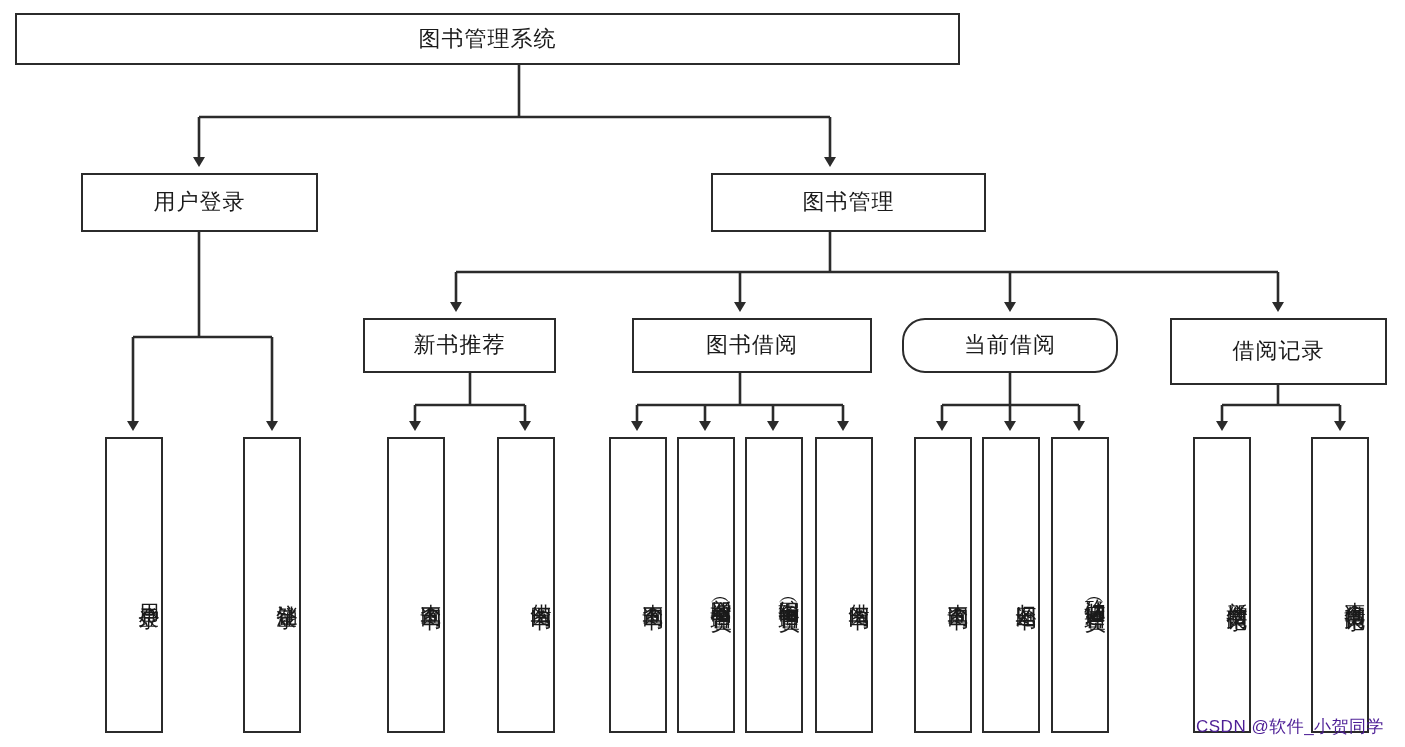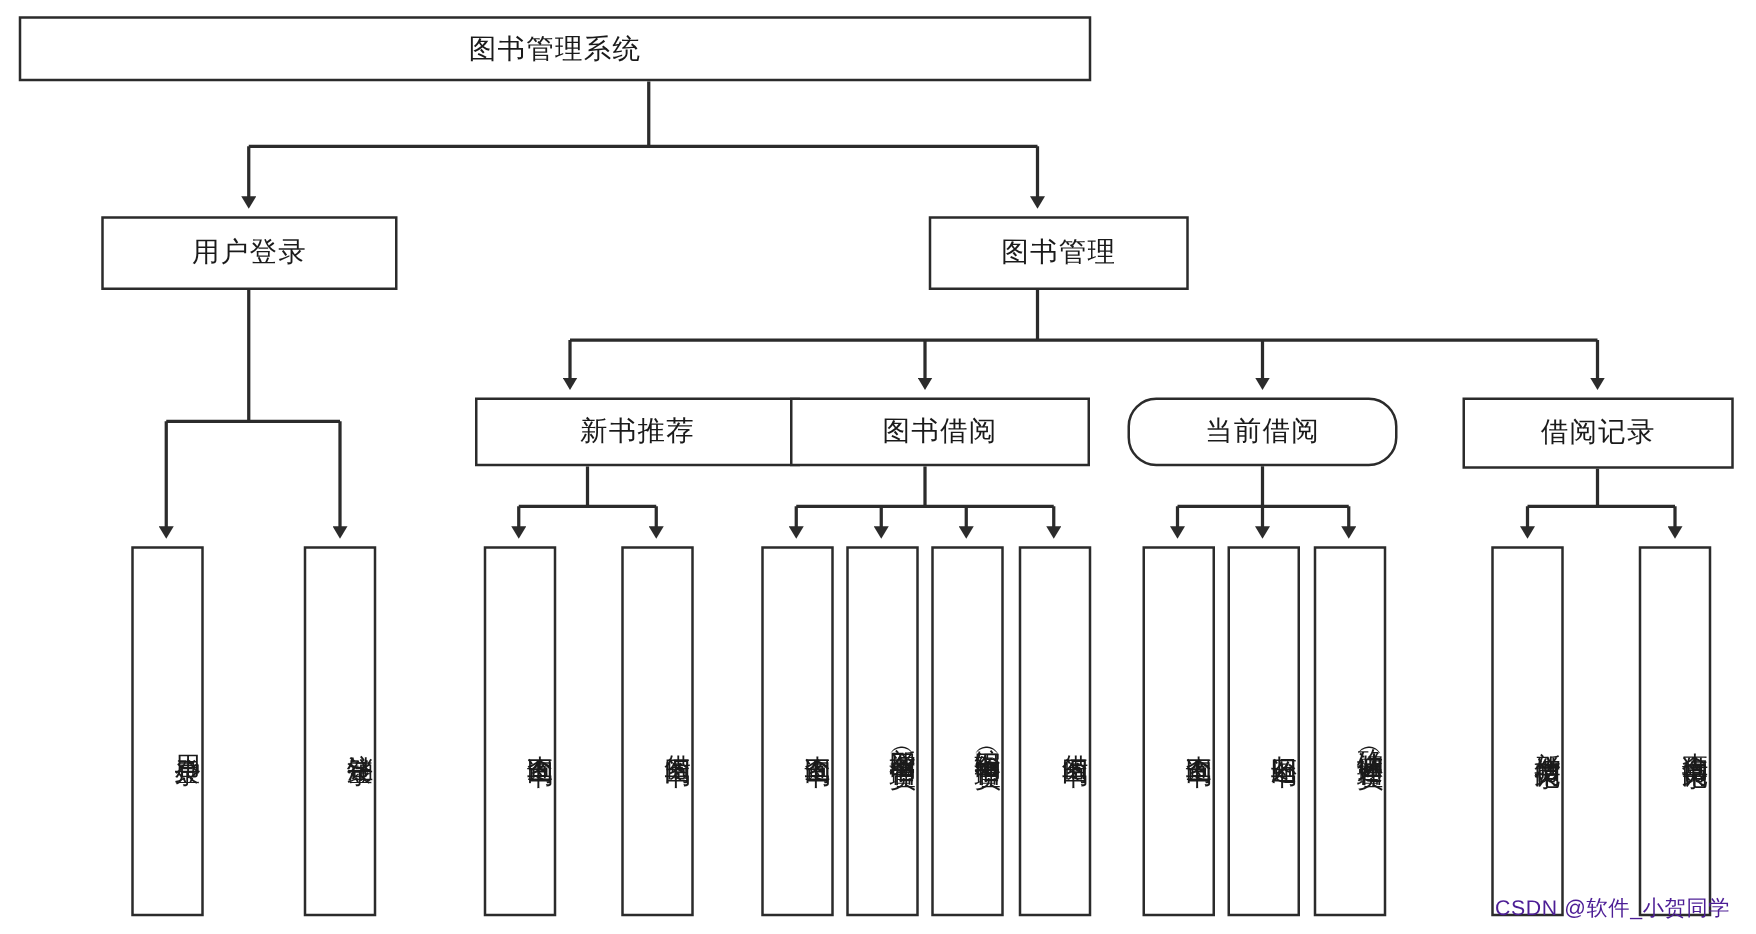--- a/index.html
+++ b/index.html
@@ -111,41 +111,41 @@
       <path d="M1010,405 L1010,422" marker-end="url(#arrow)"></path>
       <path d="M1079,405 L1079,422" marker-end="url(#arrow)"></path>
 
       <path d="M1278,373 L1278,405"></path>
       <path d="M1222,405 L1340,405"></path>
       <path d="M1222,405 L1222,422" marker-end="url(#arrow)"></path>
       <path d="M1340,405 L1340,422" marker-end="url(#arrow)"></path>
     </g>
   </svg>
 
-  <div class="node node-h" style="left:15px; top:13px; width:858px; height:52px;">
+  <div class="node node-h" style="left:15px; top:13px; width:945px; height:52px;">
     <span>图书管理系统</span>
   </div>
 
   <div class="node node-h" style="left:81px; top:173px; width:237px; height:59px;">
     <span>用户登录</span>
   </div>
-  <div class="node node-h" style="left:743px; top:173px; width:208px; height:59px;">
+  <div class="node node-h" style="left:711px; top:173px; width:275px; height:59px;">
     <span>图书管理</span>
   </div>
 
-  <div class="node node-h" style="left:380px; top:318px; width:260px; height:55px;">
+  <div class="node node-h" style="left:363px; top:318px; width:193px; height:55px;">
     <span>新书推荐</span>
   </div>
   <div class="node node-h" style="left:632px; top:318px; width:240px; height:55px;">
     <span>图书借阅</span>
   </div>
   <div class="node node-h" style="left:902px; top:318px; width:216px; height:55px;border-radius:23px;">
     <span>当前借阅</span>
   </div>
-  <div class="node node-h" style="left:1170px; top:318px; width:217px; height:57px;">
+  <div class="node node-h" style="left:1170px; top:318px; width:217px; height:67px;">
     <span>借阅记录</span>
   </div>
 
   <div class="node node-v" style="left:105px; top:437px; width:58px; height:296px;">
     <span>用户登录</span>
   </div>
   <div class="node node-v" style="left:243px; top:437px; width:58px; height:296px;">
     <span>注销登录</span>
   </div>
 

